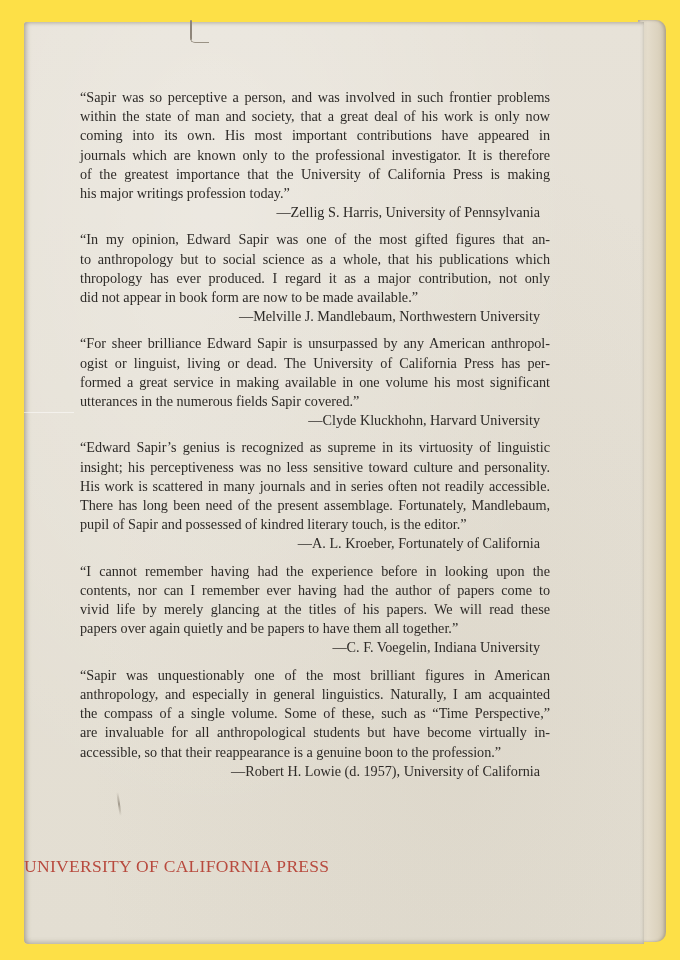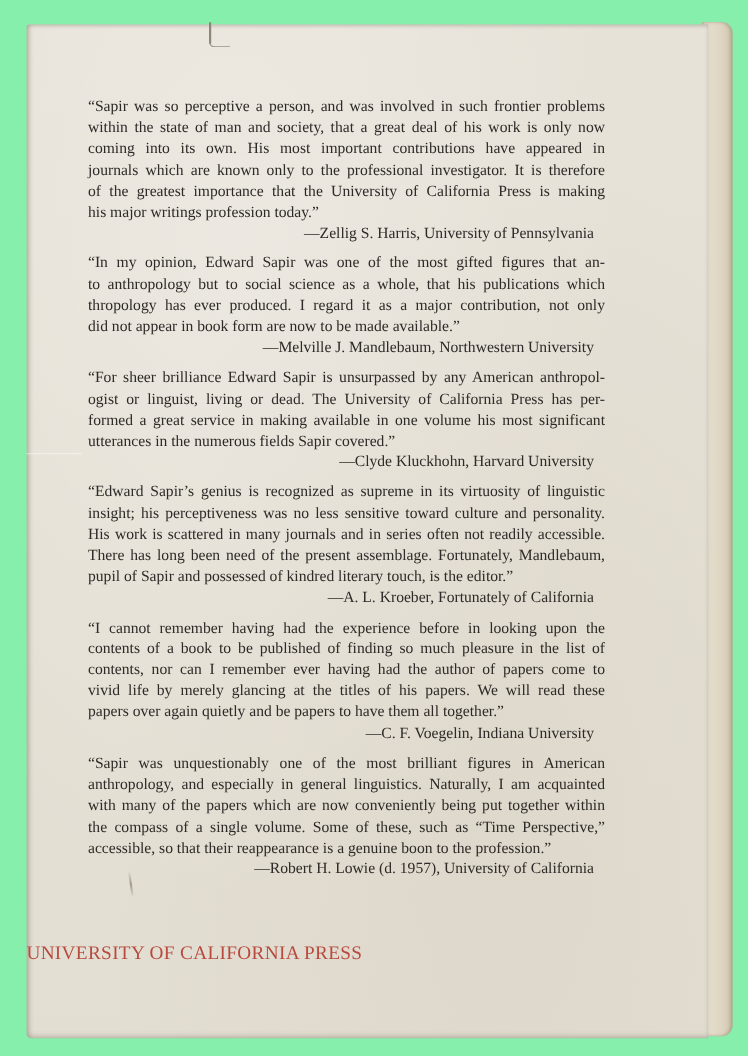--- a/index.html
+++ b/index.html
@@ -7,21 +7,21 @@
       padding: 0;
       width: 680px;
       height: 960px;
       background: #ffffff;
       overflow: hidden;
     }
     .stage {
       position: relative;
       width: 680px;
       height: 960px;
-      background: #86efac;
+      background: #fde047;
     }
     .cover {
       position: absolute;
       left: 24px;
       top: 22px;
       width: 620px;
       height: 922px;
       background:
         radial-gradient(ellipse at 30% 20%, rgba(255,255,255,0.25), rgba(255,255,255,0) 60%),
         radial-gradient(ellipse at 70% 80%, rgba(180,170,150,0.12), rgba(0,0,0,0) 60%),
@@ -184,34 +184,33 @@
         <span class="line">His work is scattered in many journals and in series often not readily accessible.</span>
         <span class="line">There has long been need of the present assemblage. Fortunately, Mandlebaum,</span>
         <span class="line last">pupil of Sapir and possessed of kindred literary touch, is the editor.”</span>
       </p>
       <p class="attribution">—A. L. Kroeber, Fortunately of California</p>
     </div>
 
     <div class="blurb">
       <p class="quote">
         <span class="line">“I cannot remember having had the experience before in looking upon the</span>
-        <span class="line">contents of a book to be published of finding so much pleasure in the list of</span>
         <span class="line">contents, nor can I remember ever having had the author of papers come to</span>
         <span class="line">vivid life by merely glancing at the titles of his papers. We will read these</span>
         <span class="line last">papers over again quietly and be papers to have them all together.”</span>
       </p>
       <p class="attribution">—C. F. Voegelin, Indiana University</p>
     </div>
 
     <div class="blurb">
       <p class="quote">
         <span class="line">“Sapir was unquestionably one of the most brilliant figures in American</span>
         <span class="line">anthropology, and especially in general linguistics. Naturally, I am acquainted</span>
-        <span class="line">with many of the papers which are now conveniently being put together within</span>
         <span class="line">the compass of a single volume. Some of these, such as “Time Perspective,”</span>
+        <span class="line">are invaluable for all anthropological students but have become virtually in-</span>
         <span class="line last">accessible, so that their reappearance is a genuine boon to the profession.”</span>
       </p>
       <p class="attribution">—Robert H. Lowie (d. 1957), University of California</p>
     </div>
 
   </div>
 
   <div class="publisher">
     <span class="publisher-name">UNIVERSITY OF CALIFORNIA PRESS</span>
   </div>

